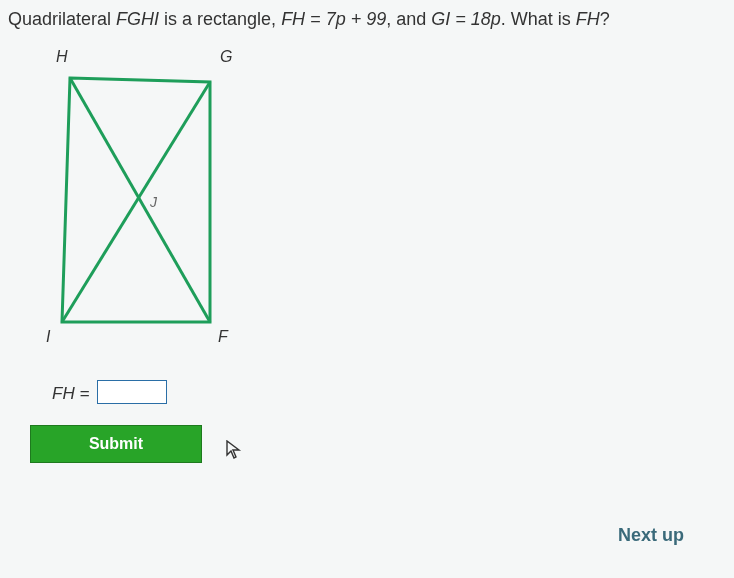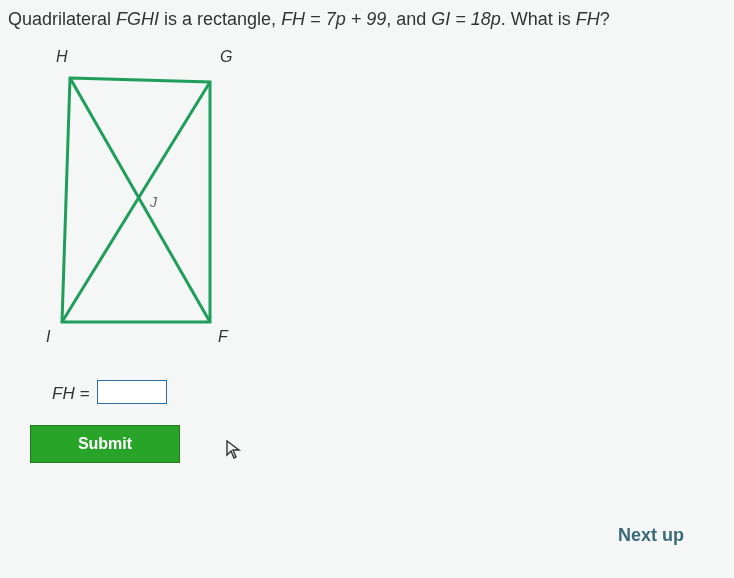--- a/index.html
+++ b/index.html
@@ -57,21 +57,21 @@
       height: 24px;
       border: 1px solid #2a6ea6;
       background: #fff;
       font-size: 15px;
       padding: 0 4px;
     }
     .submit-btn {
       position: absolute;
       top: 425px;
       left: 30px;
-      width: 150px;
+      width: 172px;
       height: 38px;
       background: #28a428;
       border: 1px solid #1e7a1e;
       color: #fff;
       font-size: 16px;
       font-weight: 600;
       cursor: pointer;
       font-family: Verdana, Geneva, sans-serif;
     }
     .cursor-icon {

